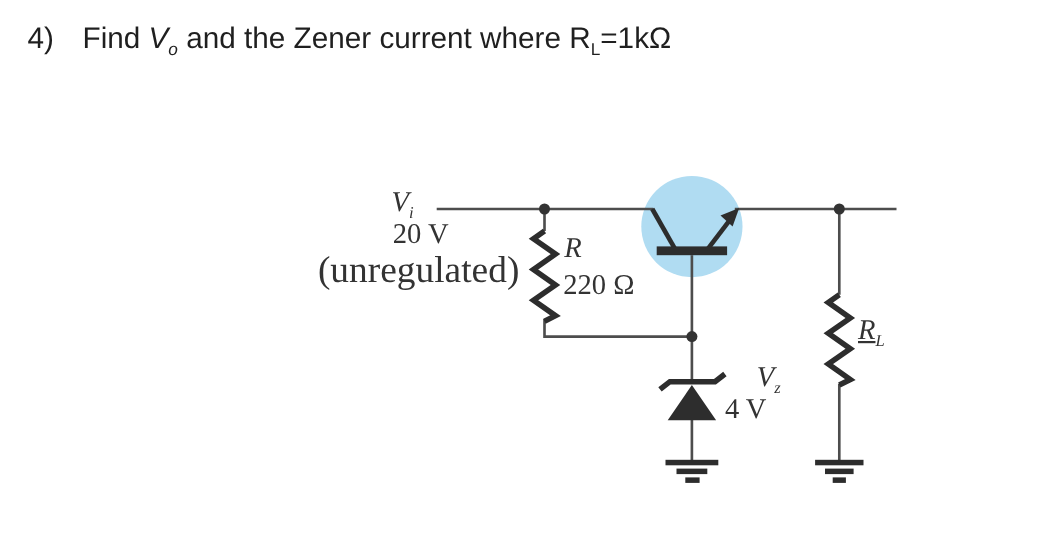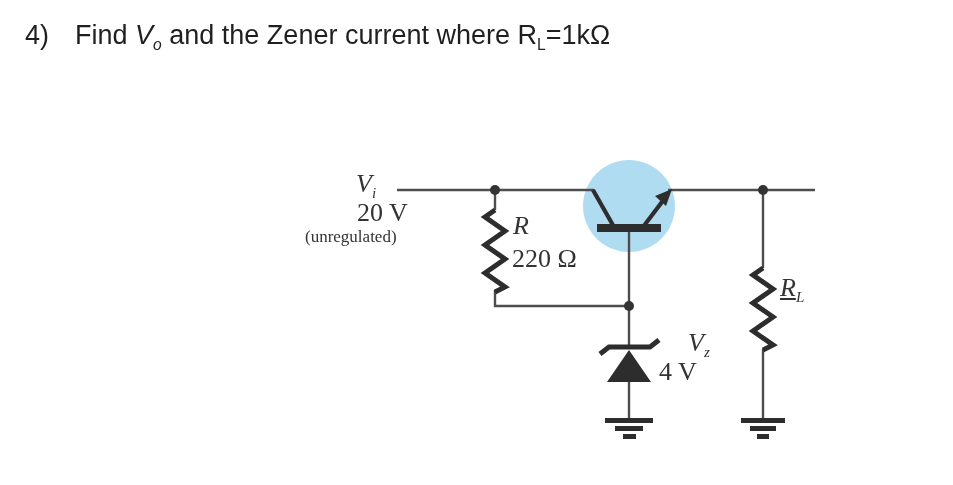--- a/index.html
+++ b/index.html
@@ -26,26 +26,26 @@
     position:absolute;
     font-family:"Liberation Serif","DejaVu Serif",serif;
     font-size:26px;color:#333333;
     line-height:1.05;white-space:nowrap;
   }
   .lbl sub{font-size:0.58em;line-height:0;}
   .blue{color:#3099cc;}
   .q1{left:566px;top:118px;}
   .vi{left:356px;top:170px;}
   .vi-val{left:341px;top:199px;margin-left:16px;}
-  .vi-note{left:289px;top:228px;font-size:17px;margin-left:16px;}
+  .vi-note{left:289px;top:228px;font-size:34px;}
   .r-name{left:513px;top:212px;}
   .r-val{left:512px;top:245px;}
   .vz{left:688px;top:329px;}
   .vz-val{left:659px;top:358px;}
-  .rl{left:780px;top:274px;text-decoration:underline;}
+  .rl{left:780px;top:286px;text-decoration:underline;}
   .vo{left:905px;top:171px;}
   .vo-note{left:812px;top:202px;font-size:25px;}
 </style>
 </head>
 <body>
 
 <div class="page">
 
   <div class="title">
     <span class="num">4)</span><span>Find </span><span class="it">V</span><sub class="it">o</sub><span> and the Zener current where R</span><sub>L</sub><span>=1kΩ</span>

